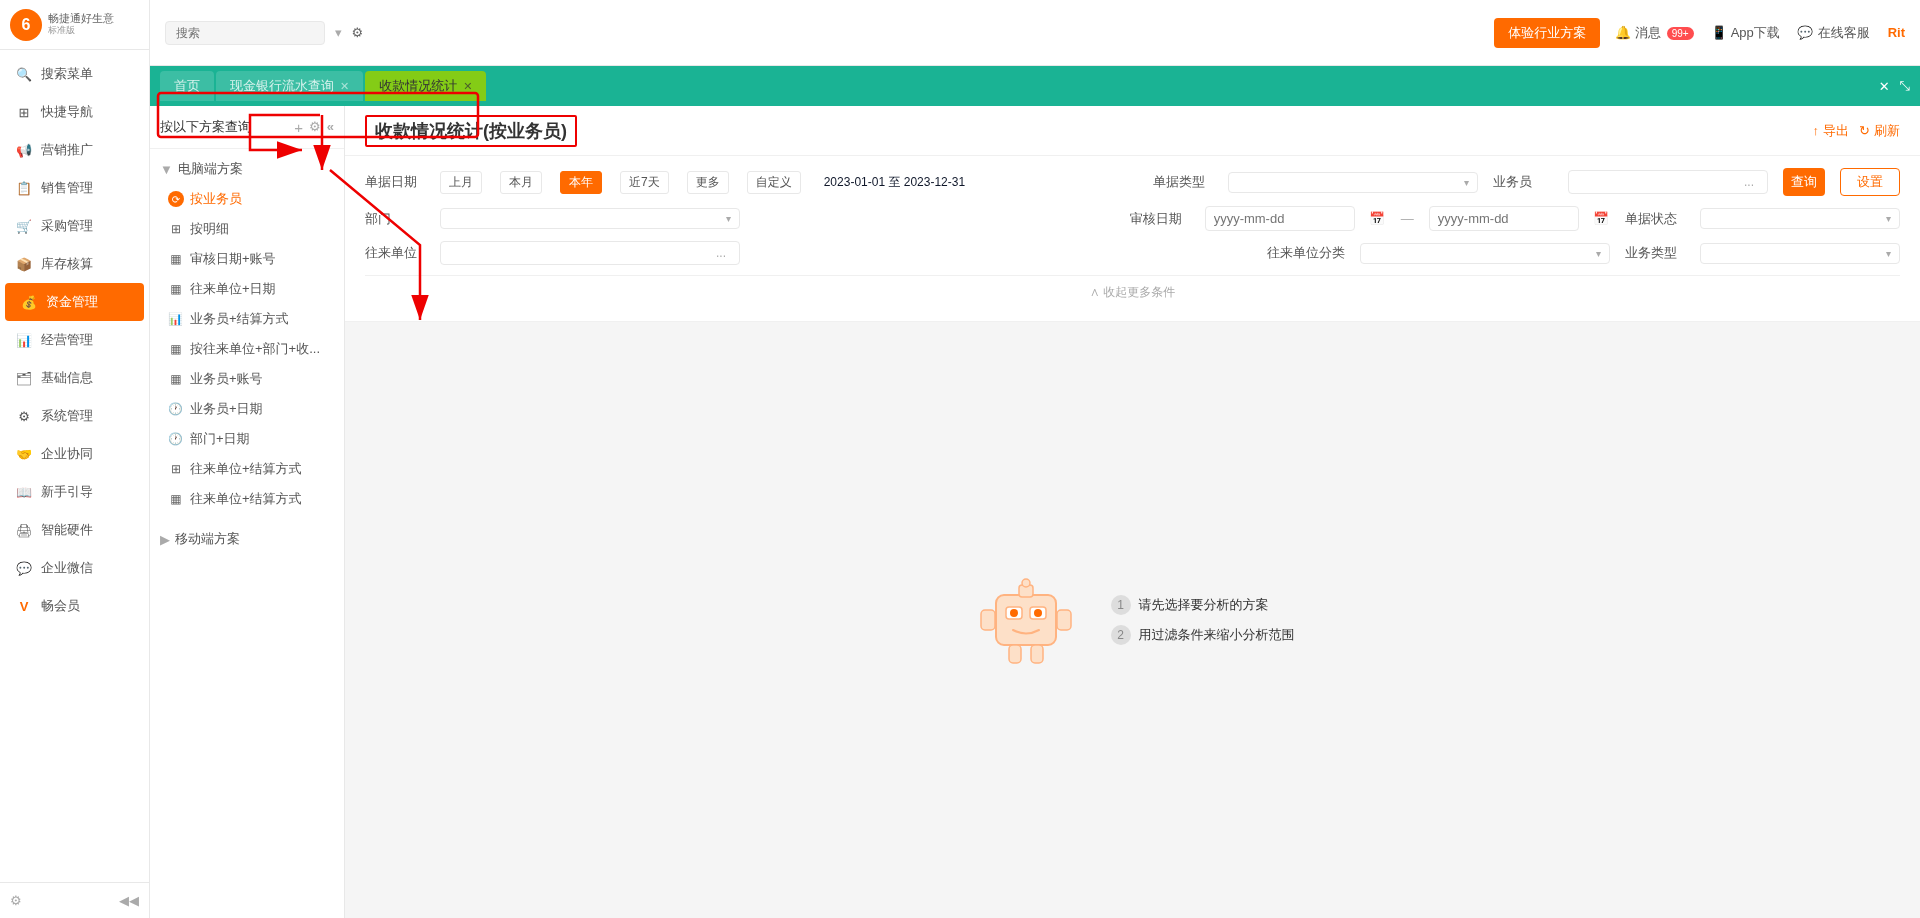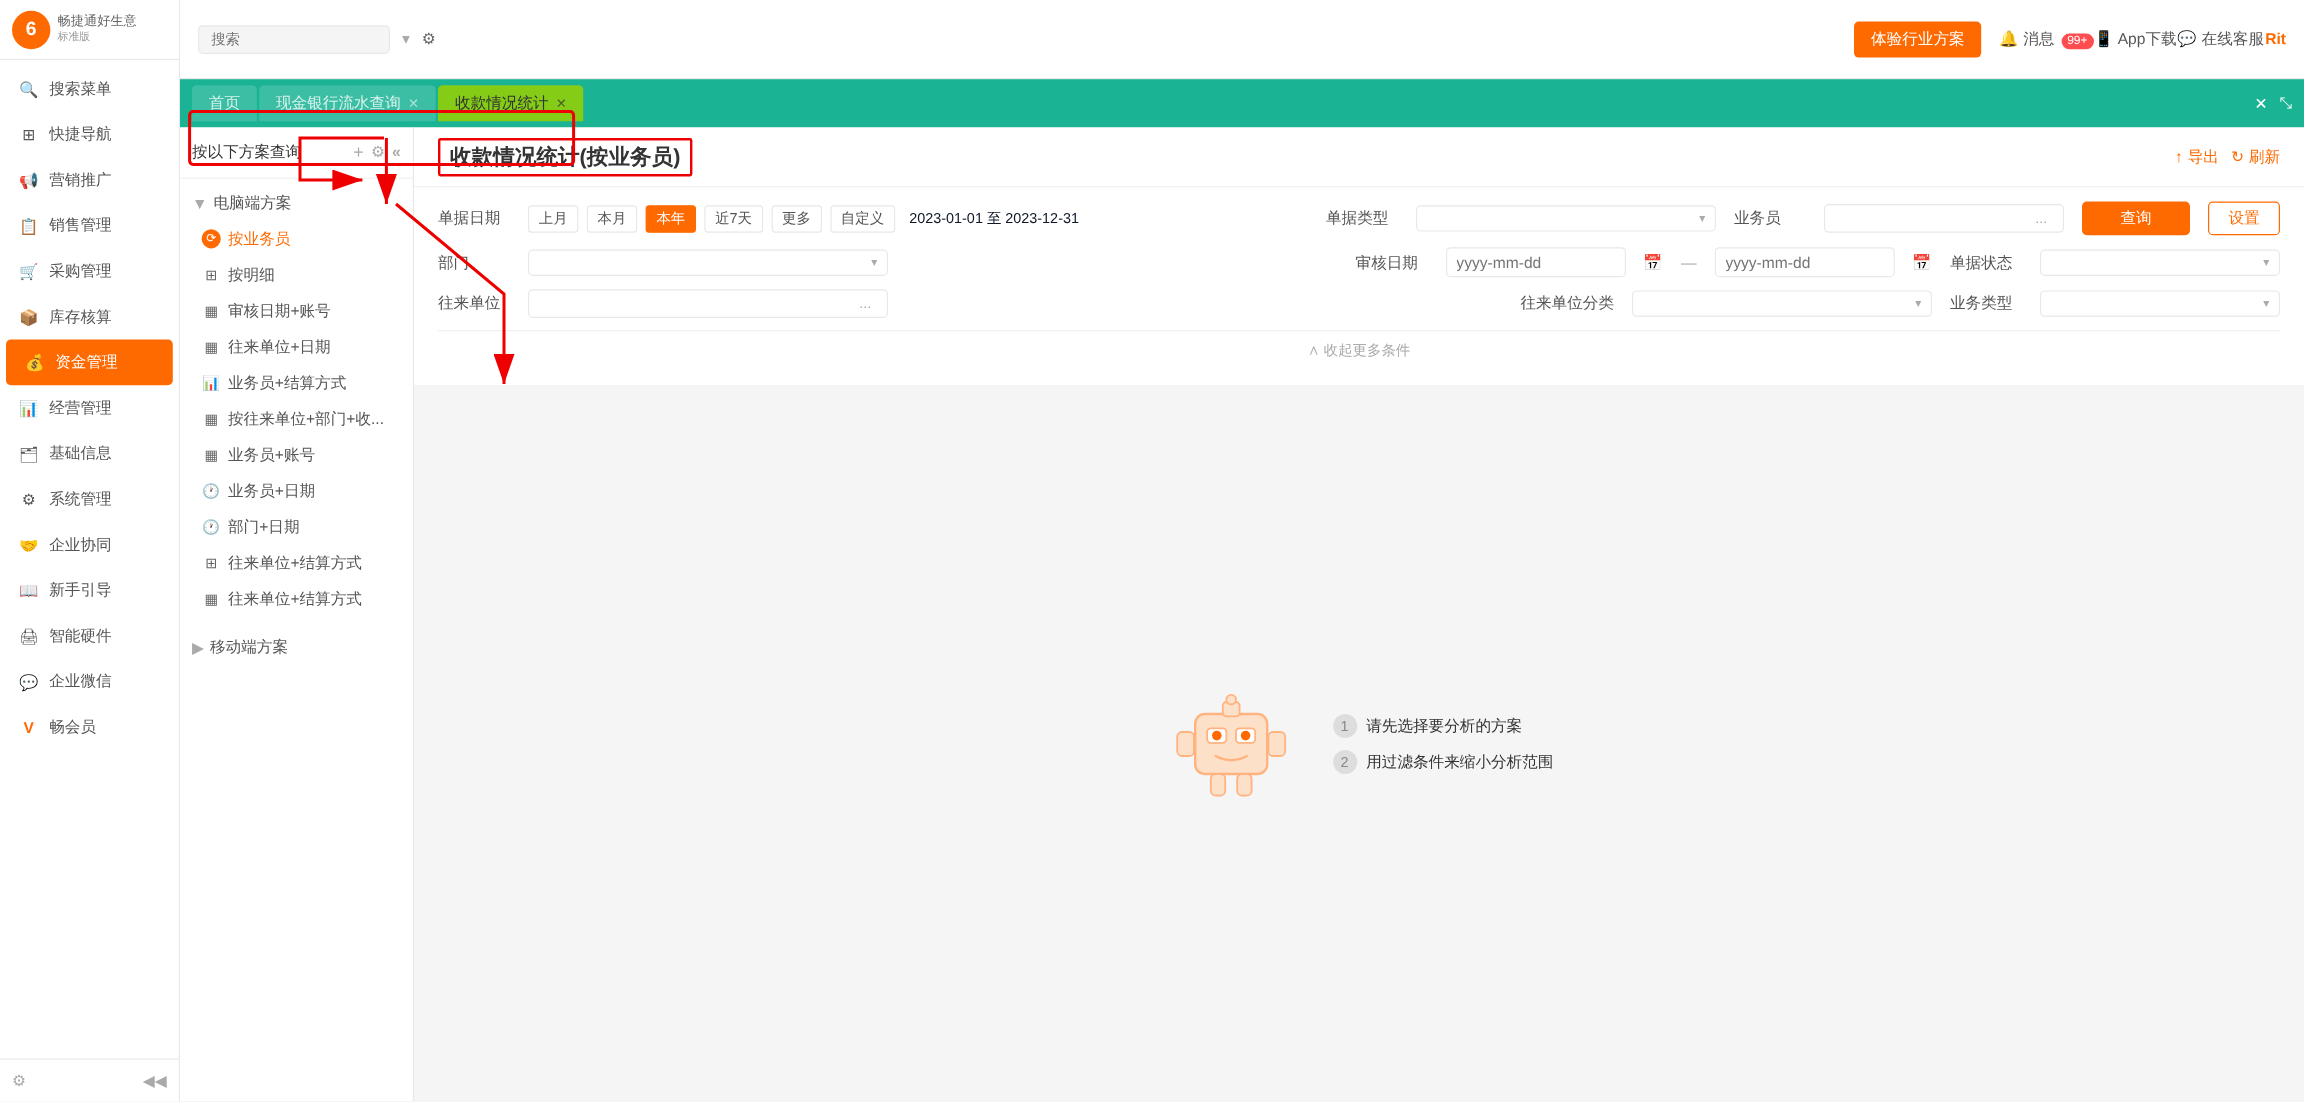--- a/index.html
+++ b/index.html
@@ -19,21 +19,21 @@
 
     
     .main { flex: 1; display: flex; flex-direction: column; overflow: hidden; }
 
     
     .top-header { height: 66px; background: #fff; display: flex; align-items: center; padding: 0 15px; border-bottom: 1px solid #e8e8e8; justify-content: space-between; }
     .header-left { display: flex; align-items: center; gap: 10px; }
     .header-search { background: #f5f5f5; border: 1px solid #e8e8e8; border-radius: 4px; padding: 4px 10px; font-size: 12px; color: #999; width: 160px; }
     .header-right { display: flex; align-items: center; gap: 15px; }
     .trial-btn { background: #ff6a00; color: #fff; border: none; border-radius: 4px; padding: 6px 14px; cursor: pointer; font-size: 13px; }
-    .header-icon-group { display: flex; align-items: center; gap: 1px; color: #555; font-size: 13px; text-align: center; }
+    .header-icon-group { display: flex; align-items: center; gap: 18px; color: #555; font-size: 13px; text-align: center; }
     .badge-red { background: #ff4d4f; color: #fff; border-radius: 10px; padding: 1px 5px; font-size: 10px; margin-left: 2px; }
     .gear-btn { color: #666; cursor: pointer; }
 
     
     .tab-bar { height: 40px; background: #1ab394; display: flex; align-items: center; padding: 0 10px; gap: 2px; position: relative; text-align: right; }
     .tab-item { display: flex; align-items: center; padding: 6px 14px; border-radius: 4px 4px 0 0; cursor: pointer; font-size: 13px; color: rgba(255,255,255,0.8); background: rgba(255,255,255,0.15); gap: 6px; }
     .tab-item.active { background: #84cc16; color: #333; }
     .tab-close { font-size: 11px; opacity: 0.7; }
     .tab-bar-right { margin-left: auto; display: flex; align-items: center; gap: 10px; color: #fff; }
 
@@ -59,29 +59,29 @@
     .right-content { flex: 1; display: flex; flex-direction: column; overflow: hidden; }
     .page-title-bar { height: 50px; background: #fff; display: flex; align-items: center; padding: 0 20px; border-bottom: 1px solid #f0f0f0; justify-content: space-between; }
     .page-title { font-size: 18px; font-weight: bold; color: #333; border: 2px solid #e00; padding: 2px 8px; border-radius: 2px; }
     .title-actions { display: flex; gap: 10px; }
     .action-btn { background: #fff; border: none; color: #ff6a00; cursor: pointer; font-size: 13px; display: flex; align-items: center; gap: 4px; }
 
     
     .filter-area { background: #fff; padding: 12px 20px; border-bottom: 1px solid #f0f0f0; }
     .filter-row { display: flex; align-items: center; gap: 15px; margin-bottom: 10px; }
     .filter-label { color: #555; font-size: 13px; white-space: nowrap; min-width: 60px; }
-    .date-btns { display: flex; gap: 7px; align-items: center; }
+    .date-btns { display: flex; gap: 18px; align-items: center; }
     .date-btn { padding: 2px 8px; border: 1px solid #e8e8e8; border-radius: 3px; cursor: pointer; font-size: 12px; color: #555; background: #fff; }
     .date-btn.active { background: #ff6a00; color: #fff; border-color: #ff6a00; }
     .date-range { font-size: 12px; color: #0f172a; margin-left: 5px; }
     .filter-select { border: 1px solid #e8e8e8; border-radius: 4px; padding: 4px 8px; font-size: 13px; color: #555; background: #fff; cursor: pointer; min-width: 200px; display: flex; align-items: center; justify-content: space-between; }
     .select-arrow { color: #aaa; font-size: 10px; }
     .filter-input { border: 1px solid #e8e8e8; border-radius: 4px; padding: 4px 8px; font-size: 13px; color: #999; background: #fff; min-width: 150px; }
     .filter-dash { color: #aaa; }
-    .query-btn { background: #ff6a00; color: #fff; border: none; border-radius: 4px; padding: 5px 32px; cursor: pointer; font-size: 13px; }
+    .query-btn { background: #ff6a00; color: #fff; border: none; border-radius: 4px; padding: 5px 8px; cursor: pointer; font-size: 13px; }
     .set-btn { background: #fff; color: #ff6a00; border: 1px solid #ff6a00; border-radius: 4px; padding: 4px 16px; cursor: pointer; font-size: 13px; }
     .filter-more { color: #aaa; font-size: 12px; margin: 0 5px; }
 
     .collapse-bar { text-align: center; padding: 8px; color: #aaa; font-size: 12px; cursor: pointer; border-top: 1px solid #f0f0f0; margin-top: 5px; }
 
     
     .content-area { flex: 1; background: #f5f5f5; display: flex; flex-direction: column; align-items: center; justify-content: center; }
     .empty-steps { list-style: none; }
     .step-num { width: 20px; height: 20px; border-radius: 50%; background: #ddd; color: #888; display: flex; align-items: center; justify-content: center; font-size: 12px; flex-shrink: 0; }
 

